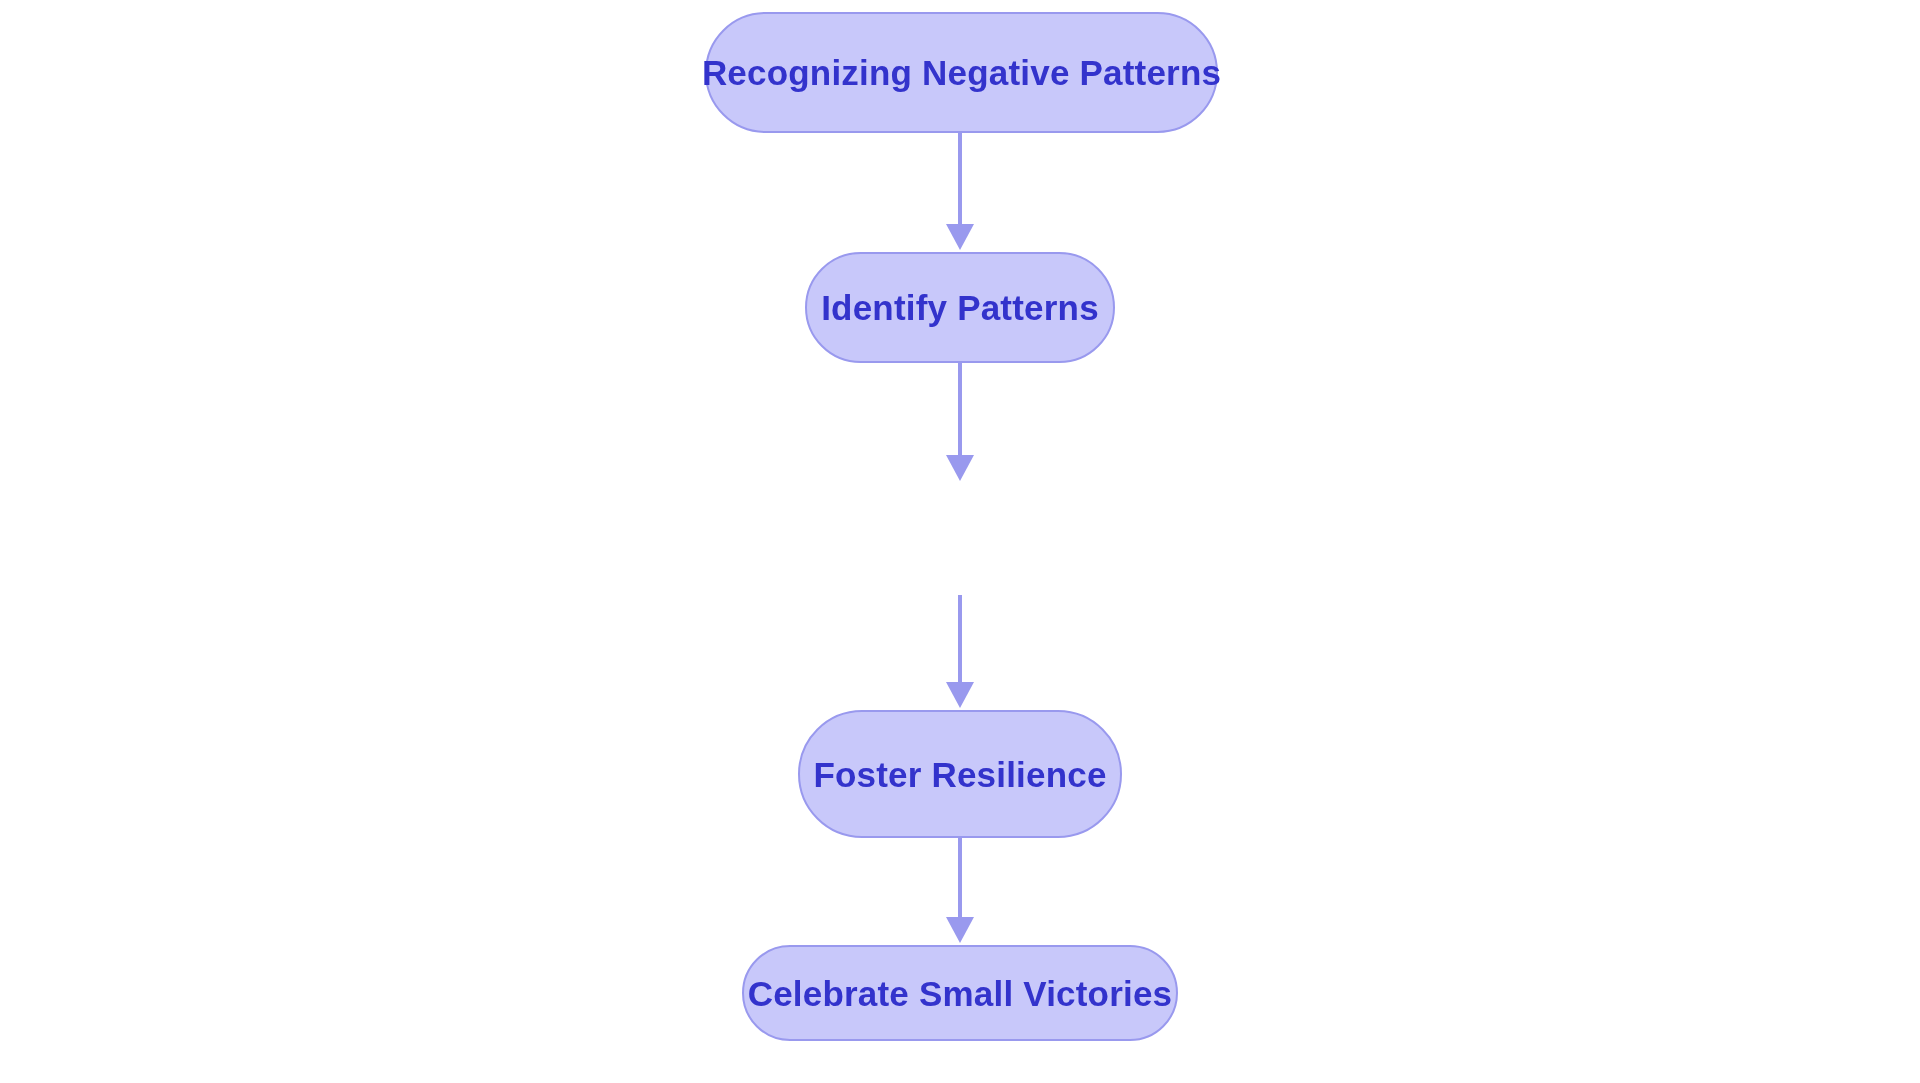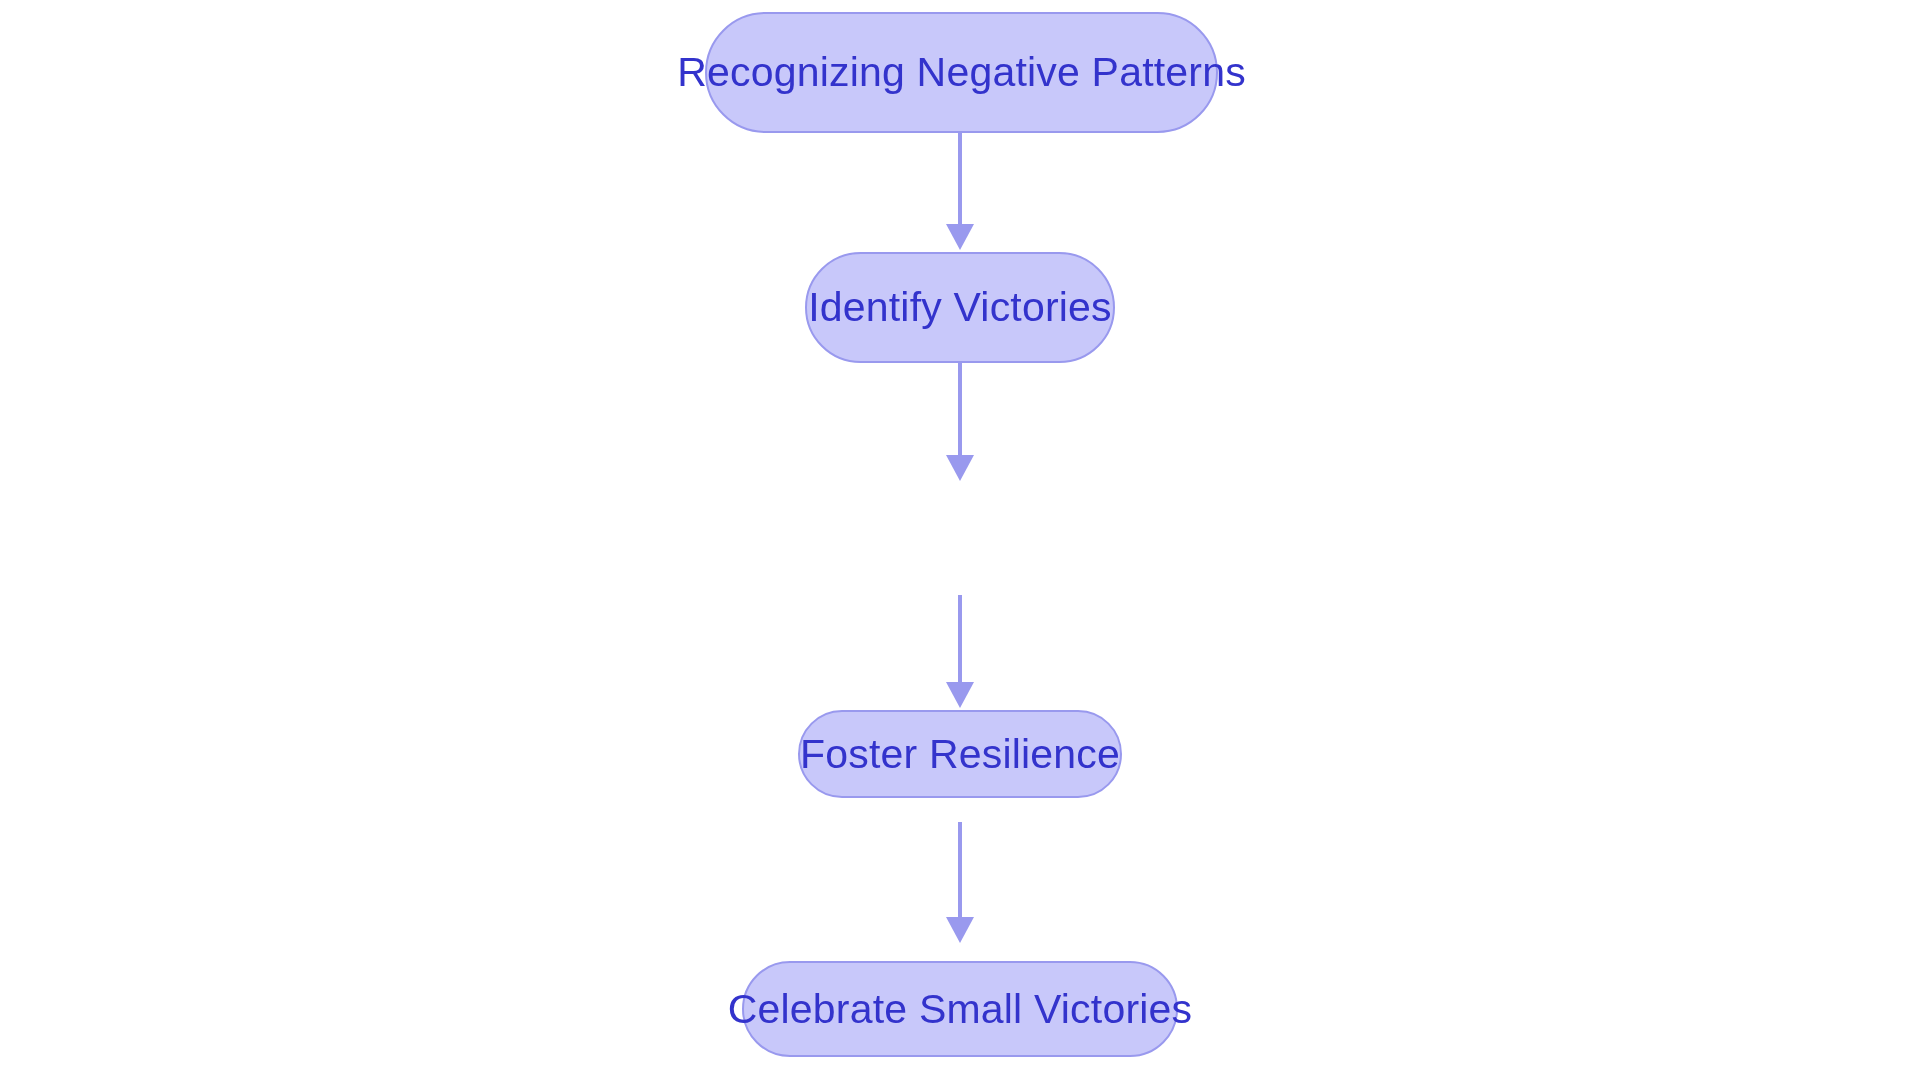--- a/index.html
+++ b/index.html
@@ -36,32 +36,32 @@
     justify-content: center;
     background: #c8c8fa;
     border: 2px solid #9999ee;
     border-radius: 999px;
     color: #3333cc;
     white-space: nowrap;
     letter-spacing: 0.2px;
   }
 
   .node .label {
-    font-size: 41px;
+    font-size: 35px;
     line-height: 1;
     color: #3333cc;
-    font-weight: 400;
+    font-weight: 700;
   }
 
   
   .node-1 { left: 705px;  top: 12px;   width: 513px; height: 121px; }
   .node-2 { left: 805px;  top: 252px;  width: 310px; height: 111px; }
   .node-3 { left: 733px;  top: 483px;  width: 457px; height: 112px; }
-  .node-4 { left: 798px;  top: 710px;  width: 324px; height: 88px; }
-  .node-5 { left: 742px;  top: 945px;  width: 436px; height: 96px; margin-top: 16px; }
+  .node-4 { left: 798px;  top: 710px;  width: 324px; height: 128px; }
+  .node-5 { left: 742px;  top: 945px;  width: 436px; height: 96px; }
 
   
   #connectors {
     position: absolute;
     left: 0;
     top: 0;
     width: 1920px;
     height: 1083px;
     pointer-events: none;
   }
@@ -102,21 +102,21 @@
         <line class="edge-line" x1="960" y1="822" x2="960" y2="921" style="stroke: rgb(153, 153, 238);"></line>
         <polygon class="edge-head" points="960,943 946,917 974,917" style="fill: rgb(153, 153, 238);"></polygon>
       </g>
     </svg>
 
     <div class="node node-1" style="background: rgb(200, 200, 250); border-color: rgb(153, 153, 238); color: rgb(51, 51, 204);">
       <span class="label">Recognizing Negative Patterns</span>
     </div>
 
     <div class="node node-2" style="background: rgb(200, 200, 250); border-color: rgb(153, 153, 238); color: rgb(51, 51, 204);">
-      <span class="label">Identify Victories</span>
+      <span class="label">Identify Patterns</span>
     </div>
 
 
     <div class="node node-4" style="background: rgb(200, 200, 250); border-color: rgb(153, 153, 238); color: rgb(51, 51, 204);">
       <span class="label">Foster Resilience</span>
     </div>
 
     <div class="node node-5" style="background: rgb(200, 200, 250); border-color: rgb(153, 153, 238); color: rgb(51, 51, 204);">
       <span class="label">Celebrate Small Victories</span>
     </div>

